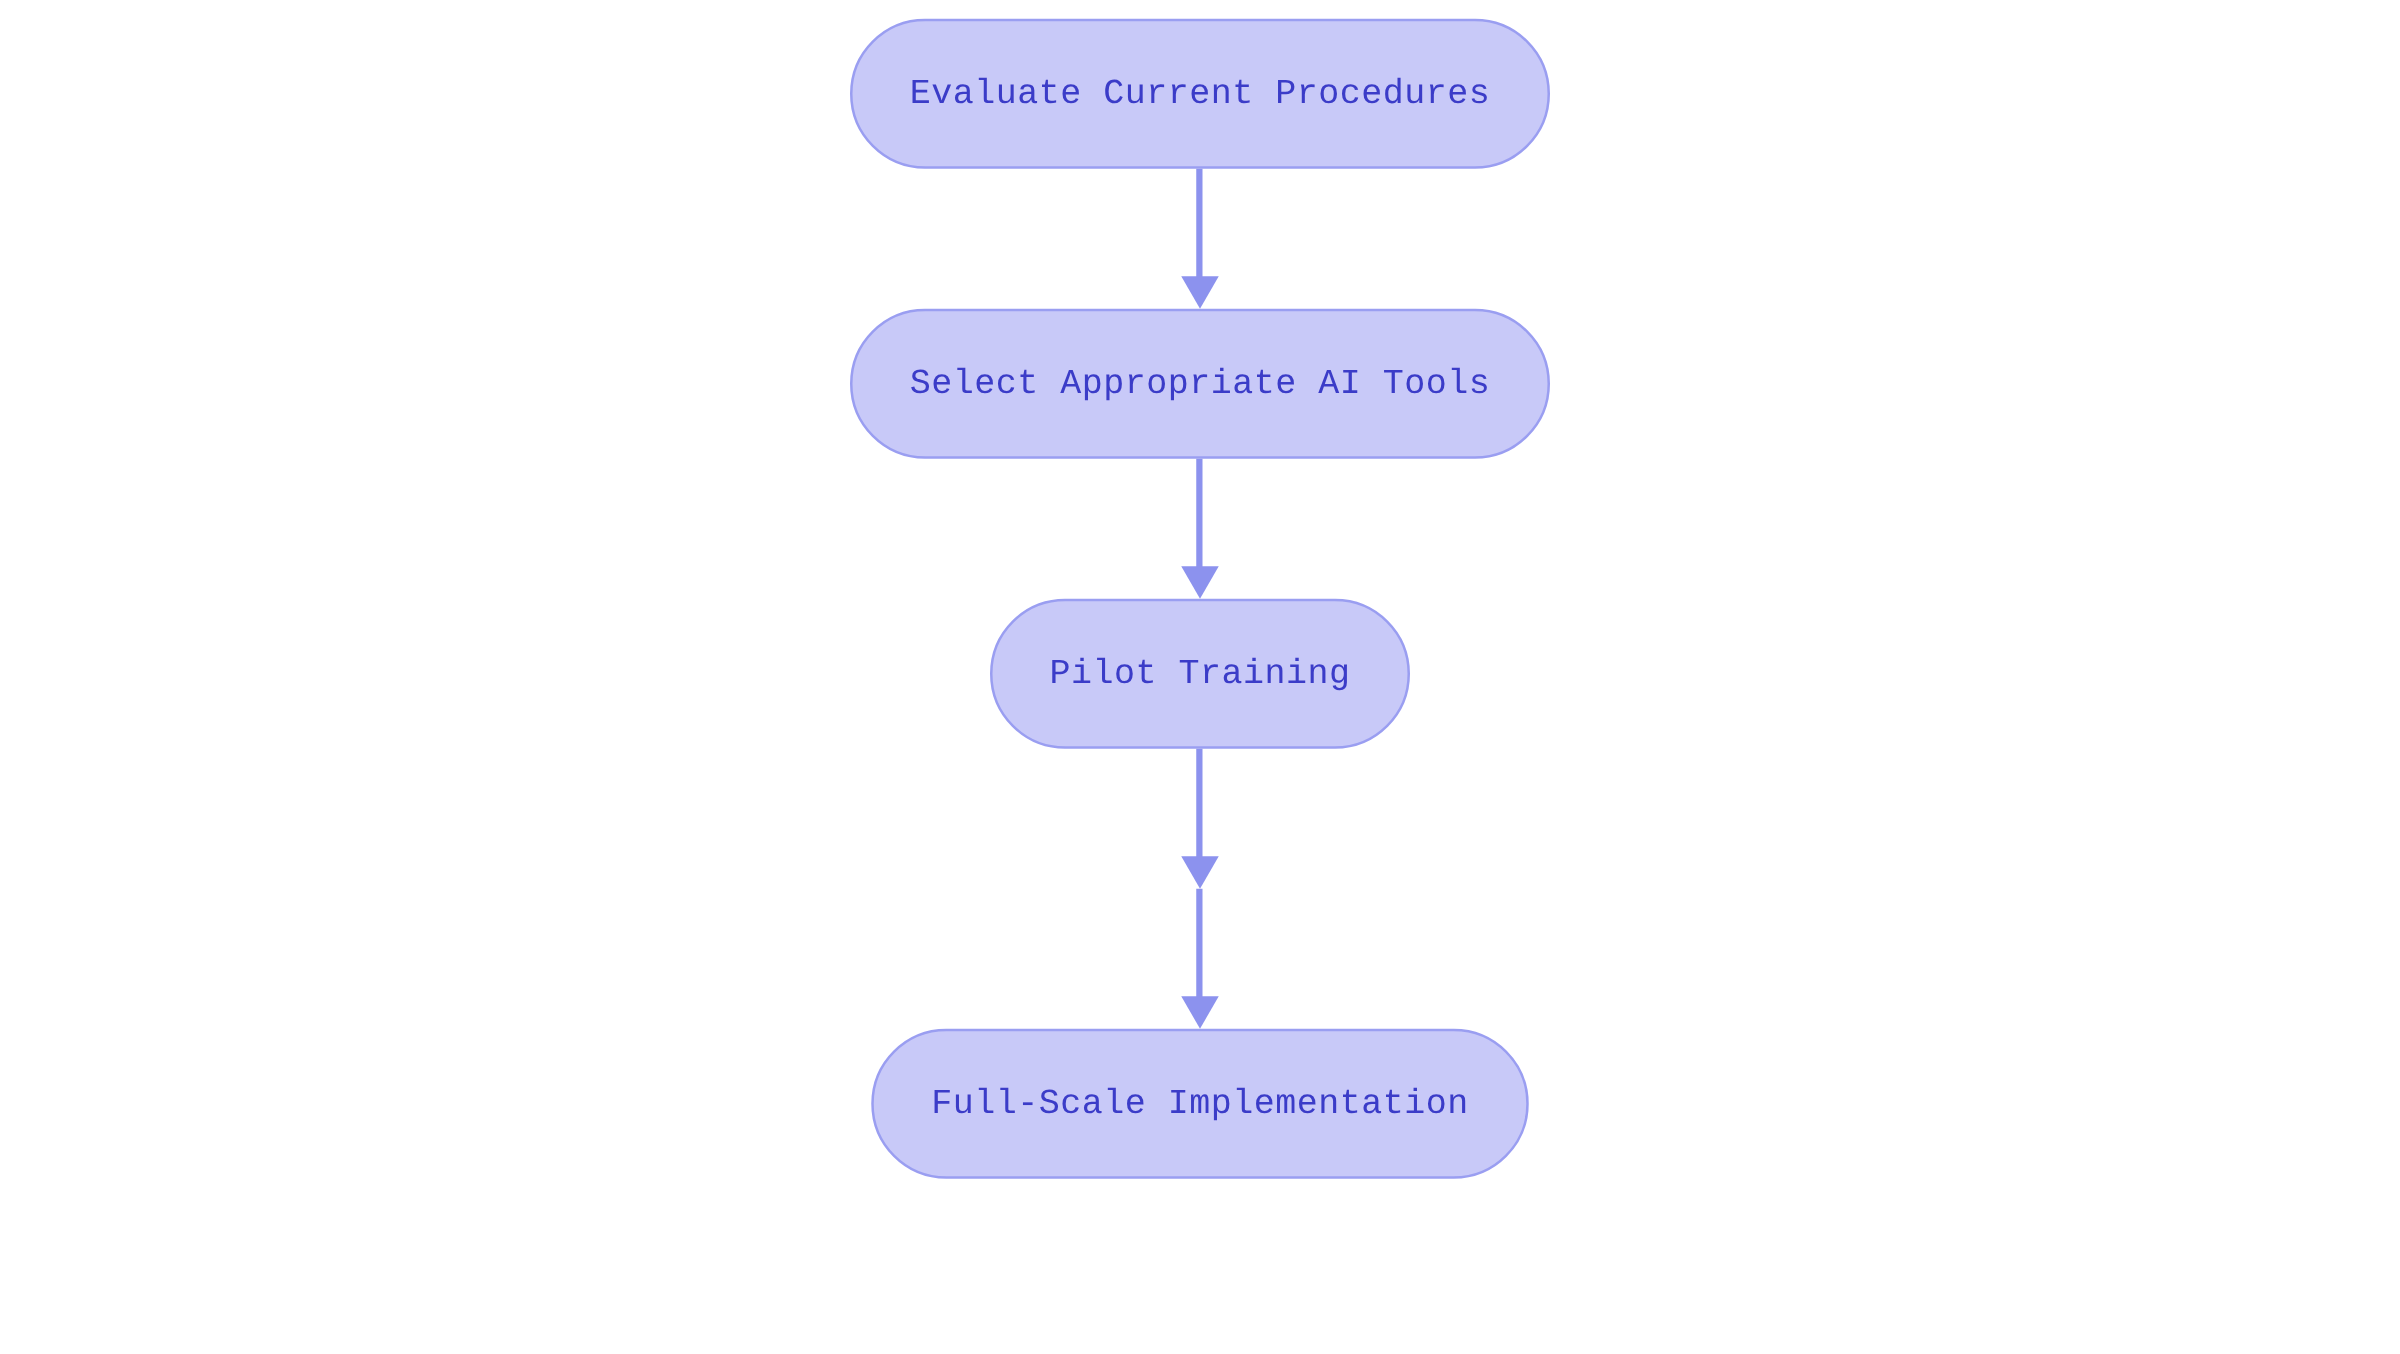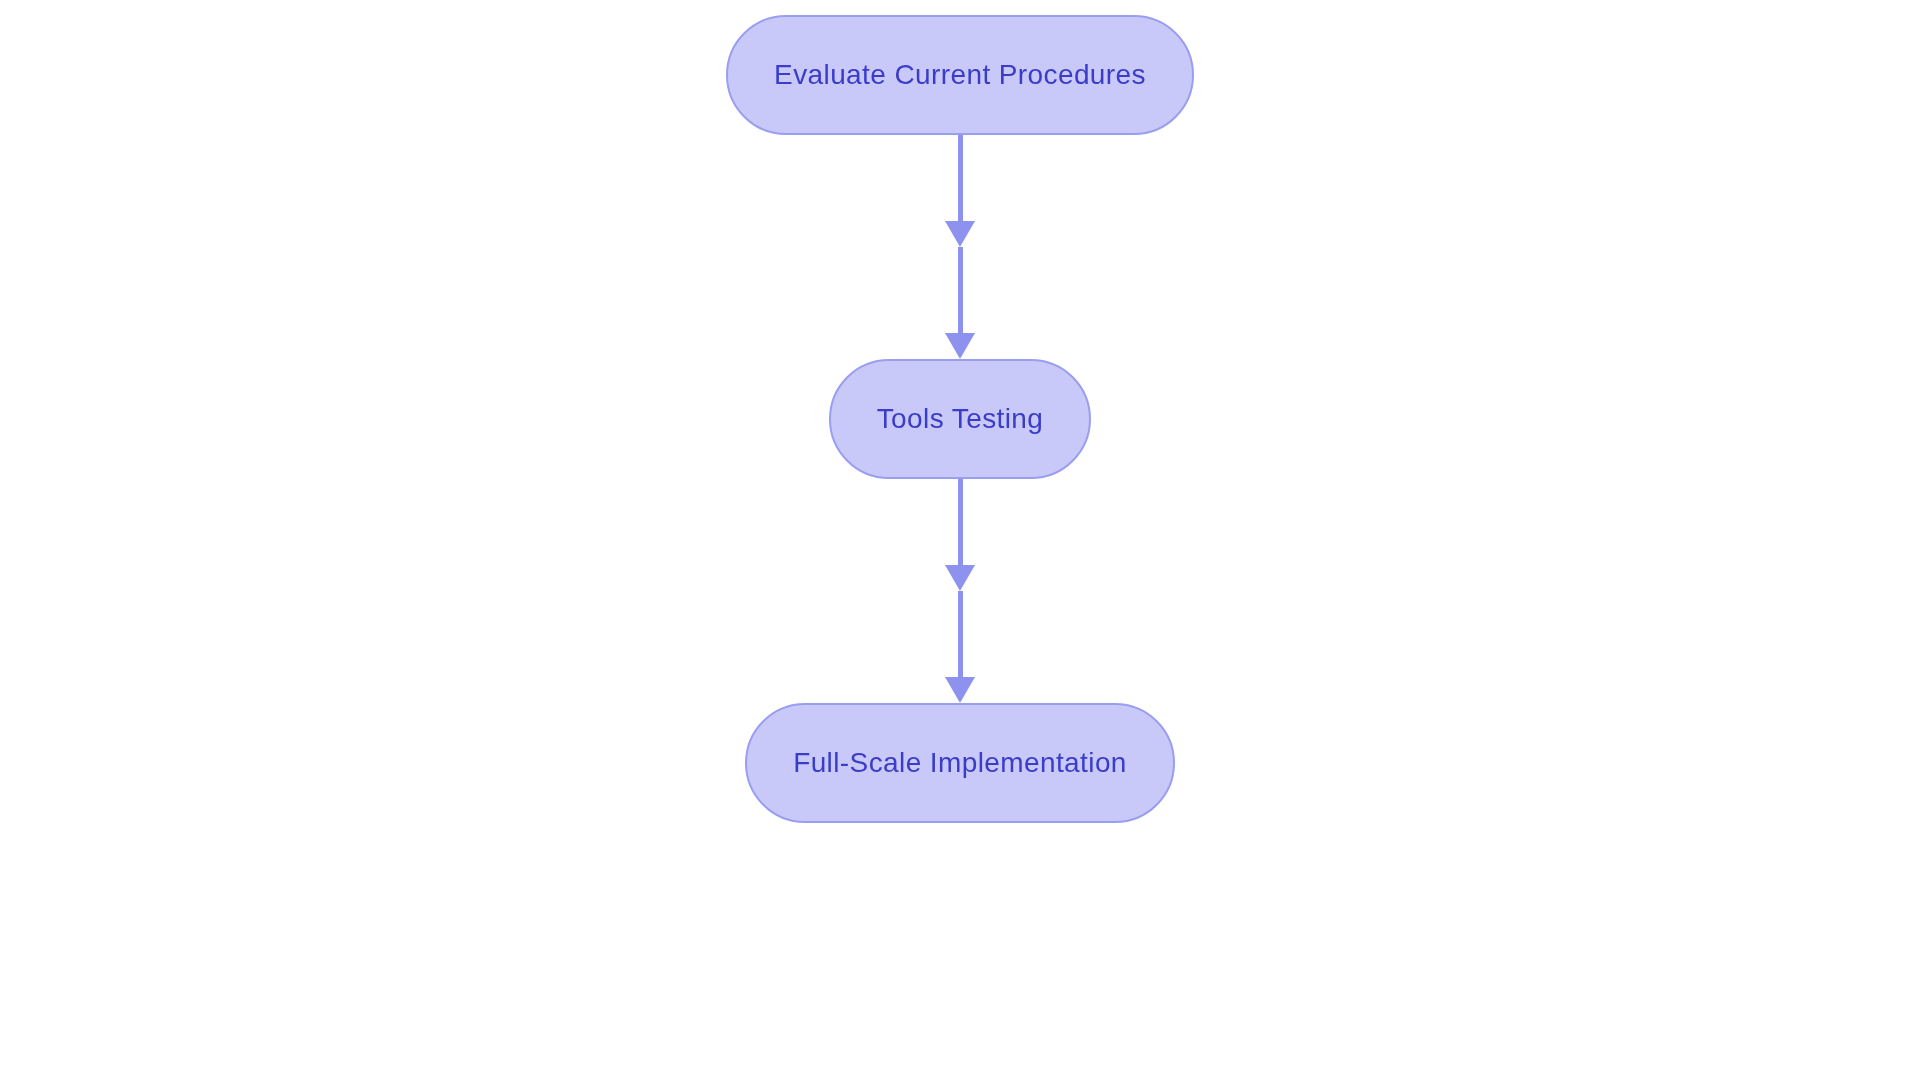--- a/index.html
+++ b/index.html
@@ -22,20 +22,21 @@
     height: 1083px;
     display: flex;
     flex-direction: column;
     align-items: center;
     padding-top: 15px;
   }
   .flow-column {
     display: flex;
     flex-direction: column;
     align-items: center;
+    font-family: Liberation Mono, monospace;
   }
   .node {
     height: 120px;
     min-width: 240px;
     padding: 0 46px;
     border-radius: 60px;
     background: var(--node-fill);
     border: 2px solid var(--node-border);
     color: var(--node-text);
     display: flex;
@@ -73,28 +74,31 @@
 
     <div class="node">
       <span>Evaluate Current Procedures</span>
     </div>
 
     <div class="edge">
       <div class="shaft"></div>
       <div class="head"></div>
     </div>
 
+    <div class="node">
+      <span>Select Appropriate AI Tools</span>
+    </div>
 
     <div class="edge">
       <div class="shaft"></div>
       <div class="head"></div>
     </div>
 
     <div class="node">
-      <span>Tools Testing</span>
+      <span>Pilot Training</span>
     </div>
 
     <div class="edge">
       <div class="shaft"></div>
       <div class="head"></div>
     </div>
 
 
     <div class="edge">
       <div class="shaft"></div>

